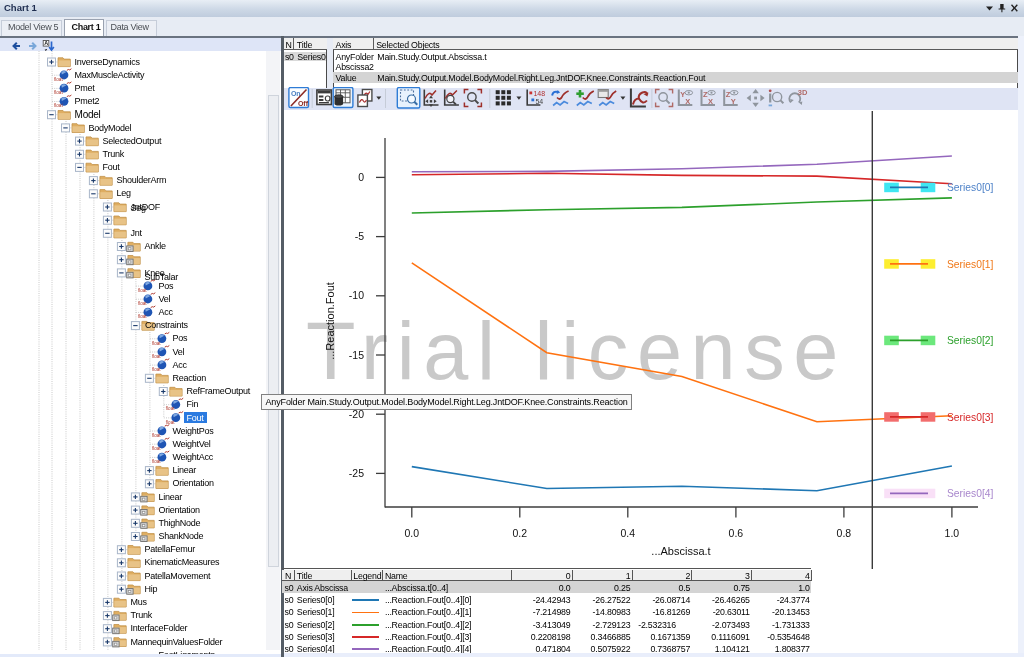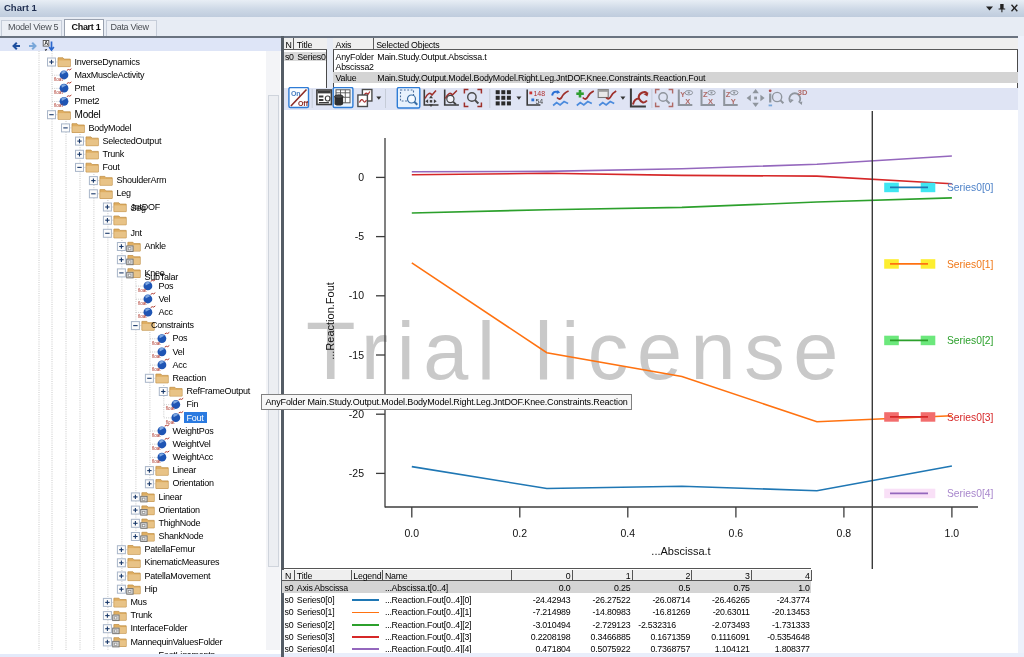--- a/index.html
+++ b/index.html
@@ -470,21 +470,21 @@
 <div class="txt" style="left:116.5px;top:189.4px;font-size:9px;letter-spacing:-0.25px;color:#000">Leg</div>
 <div class="txt" style="left:130.5px;top:202.6px;font-size:9px;letter-spacing:-0.25px;color:#000">JntDOF</div>
 <div class="txt" style="left:130.5px;top:204px;font-size:9px;letter-spacing:-0.25px;color:#000">Seg</div>
 <div class="txt" style="left:130.5px;top:228.9px;font-size:9px;letter-spacing:-0.25px;color:#000">Jnt</div>
 <div class="txt" style="left:144.5px;top:242.1px;font-size:9px;letter-spacing:-0.25px;color:#000">Ankle</div>
 <div class="txt" style="left:144.5px;top:273px;font-size:9px;letter-spacing:-0.25px;color:#000">SubTalar</div>
 <div class="txt" style="left:144.5px;top:268.5px;font-size:9px;letter-spacing:-0.25px;color:#000">Knee</div>
 <div class="txt" style="left:158.5px;top:281.7px;font-size:9px;letter-spacing:-0.25px;color:#000">Pos</div>
 <div class="txt" style="left:158.5px;top:294.8px;font-size:9px;letter-spacing:-0.25px;color:#000">Vel</div>
 <div class="txt" style="left:158.5px;top:308.0px;font-size:9px;letter-spacing:-0.25px;color:#000">Acc</div>
-<div class="txt" style="left:151px;top:321.2px;font-size:9px;letter-spacing:-0.25px;color:#000">Constraints</div>
+<div class="txt" style="left:145px;top:321.2px;font-size:9px;letter-spacing:-0.25px;color:#000">Constraints</div>
 <div class="txt" style="left:172.5px;top:334.4px;font-size:9px;letter-spacing:-0.25px;color:#000">Pos</div>
 <div class="txt" style="left:172.5px;top:347.6px;font-size:9px;letter-spacing:-0.25px;color:#000">Vel</div>
 <div class="txt" style="left:172.5px;top:360.7px;font-size:9px;letter-spacing:-0.25px;color:#000">Acc</div>
 <div class="txt" style="left:172.5px;top:373.9px;font-size:9px;letter-spacing:-0.25px;color:#000">Reaction</div>
 <div class="txt" style="left:186.4px;top:387.1px;font-size:9px;letter-spacing:-0.25px;color:#000">RefFrameOutput</div>
 <div class="txt" style="left:186.4px;top:400.3px;font-size:9px;letter-spacing:-0.25px;color:#000">Fin</div>
 <div class="abs" style="left:184.4px;top:412.4px;width:23px;height:11px;background:#2a7ae0"></div>
 <div class="txt" style="left:186.4px;top:413.5px;font-size:9px;letter-spacing:-0.25px;color:#fff">Fout</div>
 <div class="txt" style="left:172.5px;top:426.6px;font-size:9px;letter-spacing:-0.25px;color:#000">WeightPos</div>
 <div class="txt" style="left:172.5px;top:439.8px;font-size:9px;letter-spacing:-0.25px;color:#000">WeightVel</div>
@@ -795,21 +795,21 @@
 <div class="txt ui" style="left:384.9px;top:608.3px">...Reaction.Fout[0..4][1]</div>
 <div class="txt ui" style="right:453.5px;top:608.3px">-7.214989</div>
 <div class="txt ui" style="right:393.6px;top:608.3px">-14.80983</div>
 <div class="txt ui" style="right:333.8px;top:608.3px">-16.81269</div>
 <div class="txt ui" style="right:274.2px;top:608.3px">-20.63011</div>
 <div class="txt ui" style="right:214.2px;top:608.3px">-20.13453</div>
 <div class="txt ui" style="left:284.6px;top:620.7px">s0</div>
 <div class="txt ui" style="left:296.8px;top:620.7px">Series0[2]</div>
 <div class="abs" style="left:352px;top:624.0px;width:27px;height:1.8px;background:#2ca02c"></div>
 <div class="txt ui" style="left:384.9px;top:620.7px">...Reaction.Fout[0..4][2]</div>
-<div class="txt ui" style="right:453.5px;top:620.7px">-3.010494</div>
+<div class="txt ui" style="right:453.5px;top:620.7px">-3.413049</div>
 <div class="txt ui" style="right:393.6px;top:620.7px">-2.729123</div>
 <div class="txt ui" style="right:348px;top:620.7px">-2.532316</div>
 <div class="txt ui" style="right:274.2px;top:620.7px">-2.073493</div>
 <div class="txt ui" style="right:214.2px;top:620.7px">-1.731333</div>
 <div class="txt ui" style="left:284.6px;top:632.9px">s0</div>
 <div class="txt ui" style="left:296.8px;top:632.9px">Series0[3]</div>
 <div class="abs" style="left:352px;top:636.2px;width:27px;height:1.8px;background:#d62728"></div>
 <div class="txt ui" style="left:384.9px;top:632.9px">...Reaction.Fout[0..4][3]</div>
 <div class="txt ui" style="right:453.5px;top:632.9px">0.2208198</div>
 <div class="txt ui" style="right:393.6px;top:632.9px">0.3466885</div>

